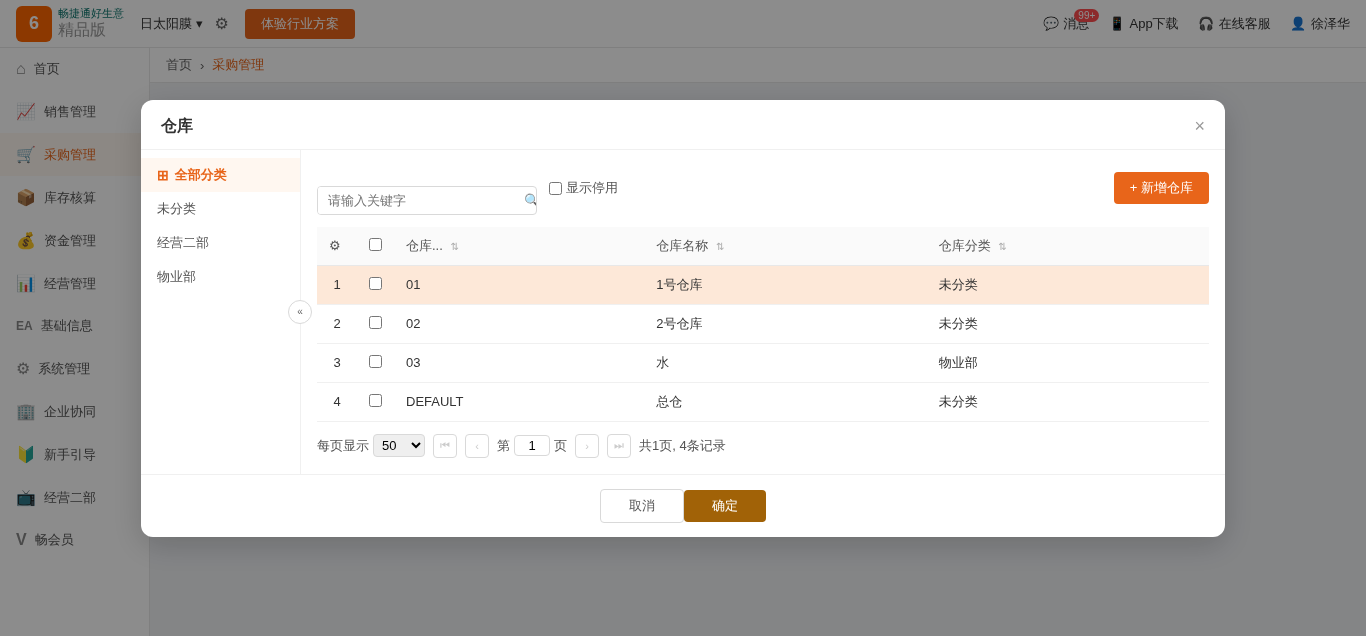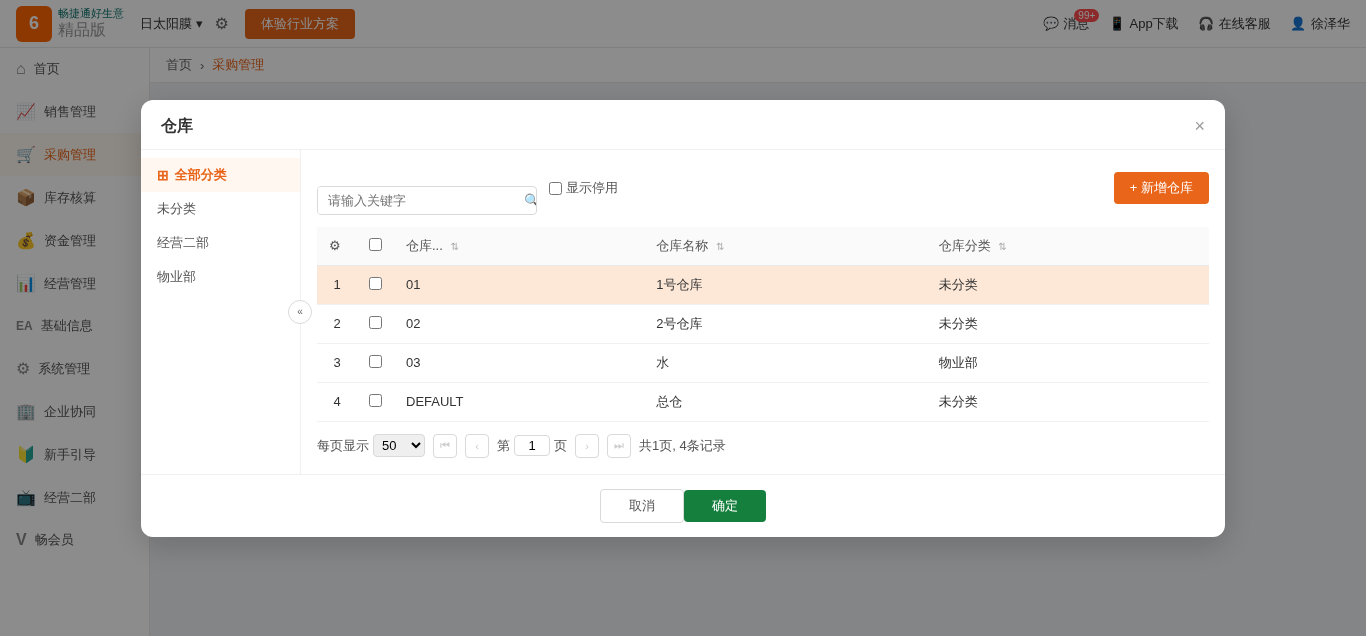--- a/index.html
+++ b/index.html
@@ -381,21 +381,21 @@
       border-radius: 4px;
       background: #fff;
       color: #555;
       cursor: pointer;
       font-size: 13px;
     }
     .btn-confirm {
       padding: 7px 28px;
       border: none;
       border-radius: 4px;
-      background: #15803d;
+      background: #a16207;
       color: #fff;
       cursor: pointer;
       font-size: 13px;
     }
 
     
     .grid-icon { color: #e8651a; font-size: 14px; }
   </style>
 </head>
 <body>

